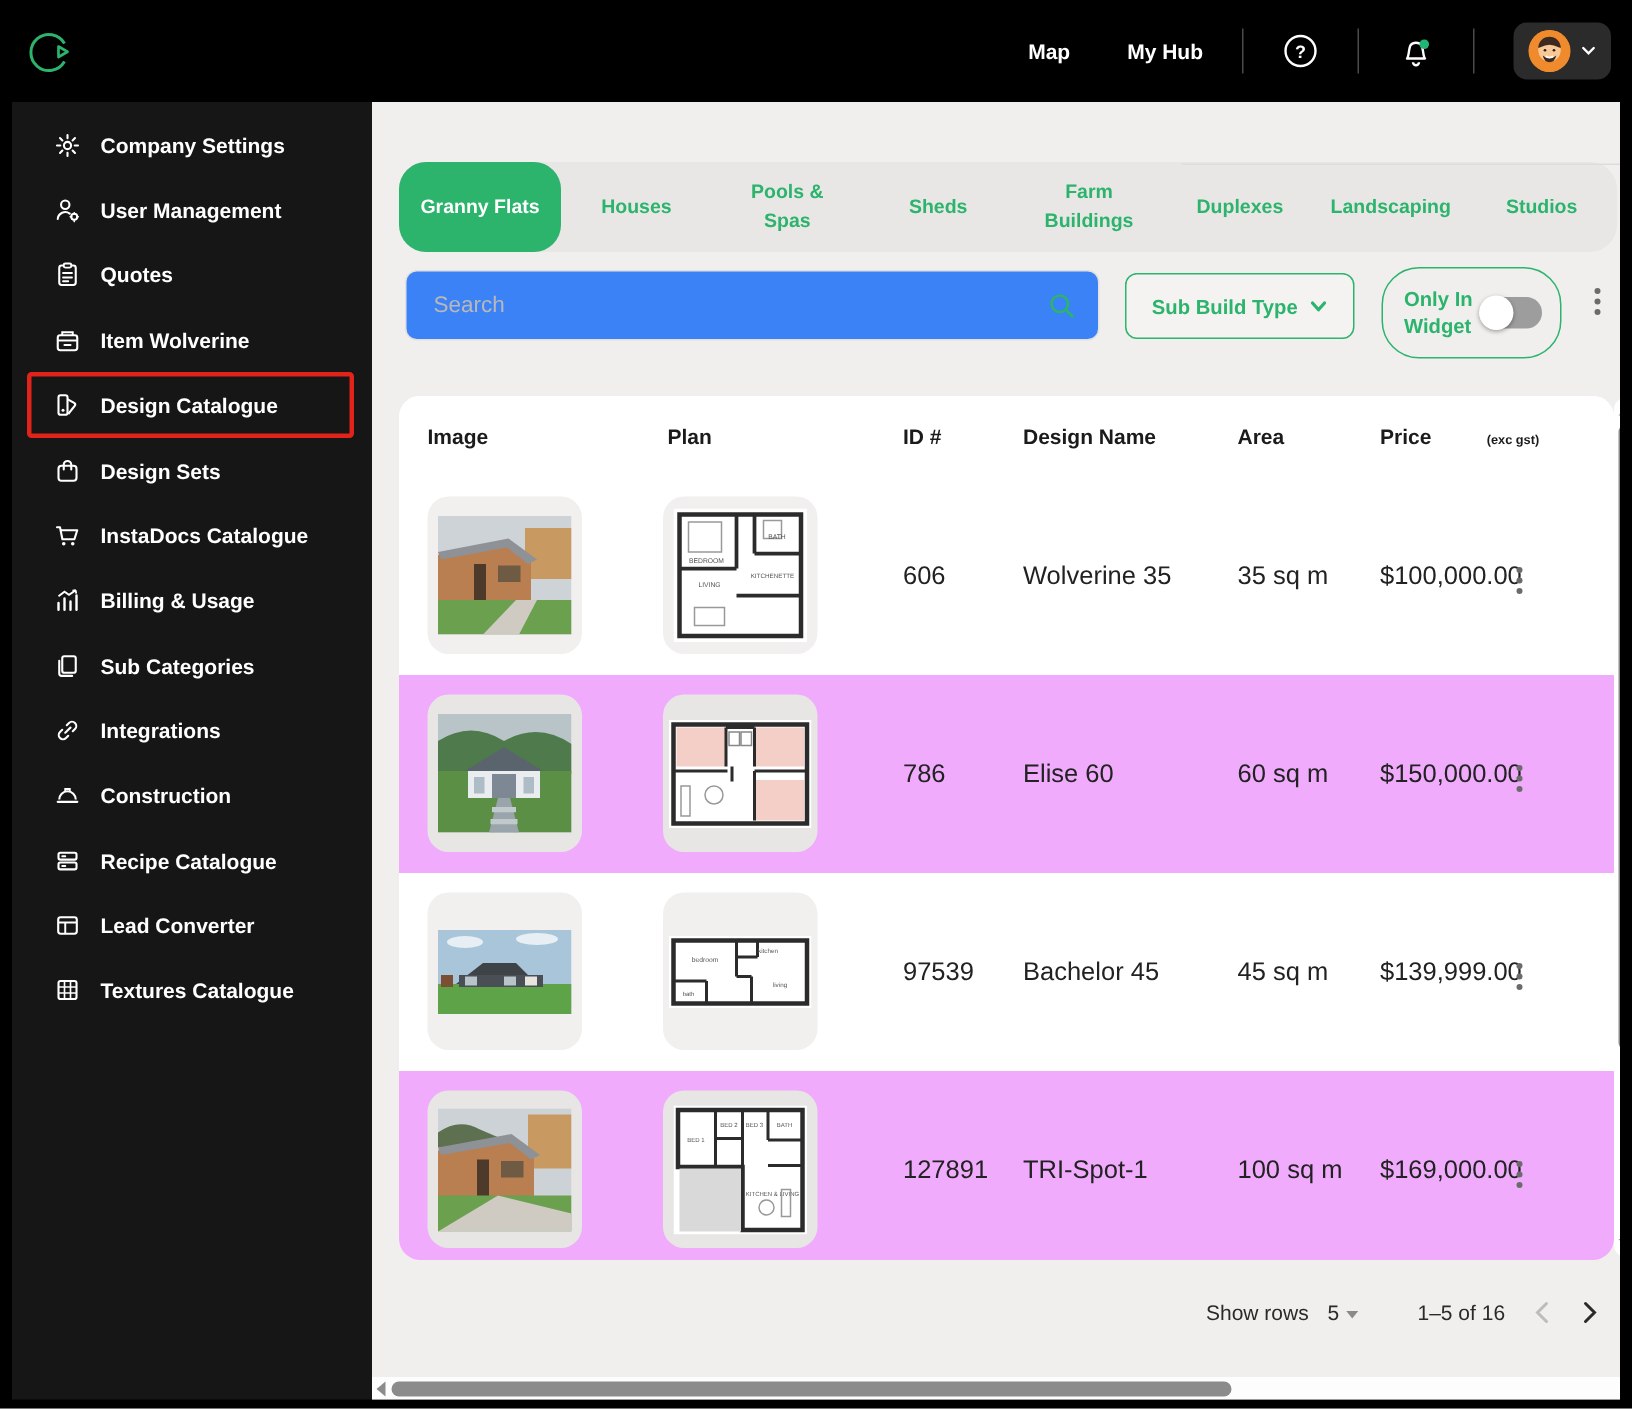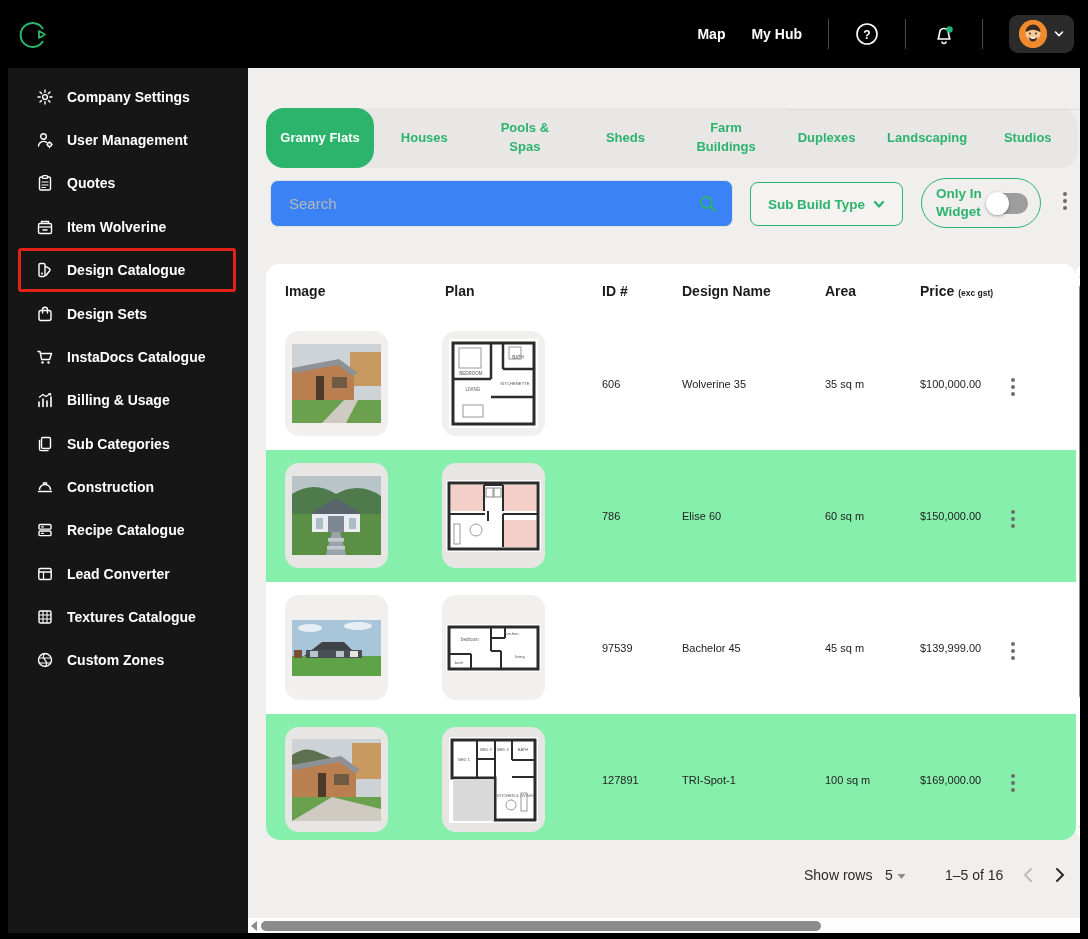--- a/index.html
+++ b/index.html
@@ -3,21 +3,21 @@
 <meta charset="utf-8">
 <style>
   * { margin:0; padding:0; box-sizing:border-box; }
   html,body { width:1088px; height:939px; }
   body { background:#000; font-family:"Liberation Sans", sans-serif; position:relative; overflow:hidden; }
 
   
   .header { position:absolute; left:0; top:0; width:1088px; height:68px; background:#000; }
   .logo { position:absolute; left:16px; top:18px; width:34px; height:34px; }
   .hnav { position:absolute; top:0; right:14px; height:68px; display:flex; align-items:center; gap:26px; }
-  .hnav-link { color:#fff; font-weight:700; font-size:14px; cursor:pointer; }
+  .hnav-link { color:#fff; font-weight:700; font-size:14px; cursor:pointer;margin-left:12px; }
   .hdiv { width:1px; height:30px; background:#4a4a4a; }
   .hicon { width:24px; height:24px; position:relative; cursor:pointer; }
   .avatar-box { background:#2b2b2b; border-radius:9px; height:38px; padding:0 10px; display:flex; align-items:center; gap:7px; cursor:pointer; }
   .avatar { width:28px; height:28px; border-radius:50%; background:#ef8b2d; overflow:hidden; position:relative; }
   .chev { width:10px; height:10px; }
 
   
   .frame { position:absolute; left:8px; top:68px; width:1072px; height:865px; display:flex; }
 
   
@@ -32,37 +32,37 @@
   .tabbar { position:absolute; left:18px; top:40px; width:812px; height:60px; background:#e8e7e6; border-radius:18px; display:flex; }
   .tab { flex:1; display:flex; align-items:center; justify-content:center; text-align:center; color:#2cb36c; font-size:13px; font-weight:700; line-height:1.45; cursor:pointer; padding:0 10px; }
   .tab.active { background:#2cb36c; color:#fff; border-radius:18px; flex:none; width:108px; }
 
   .searchbox { position:absolute; left:22px; top:112px; width:463px; height:47px; background:#3b82f6; border:1px solid #e2e1e0; border-radius:8px; display:flex; align-items:center; padding:0 14px 0 18px; }
   .searchbox input { flex:1; border:none; outline:none; font-size:15px; color:#333; font-family:inherit; background:transparent; }
   .searchbox input::placeholder { color:#b9b8b7; }
 
   .subbuild { position:absolute; left:502px; top:114px; width:153px; height:44px; border:1px solid #2cb36c; border-radius:8px; background:#f4f3f2; color:#2cb36c; font-size:13.5px; font-weight:700; display:flex; align-items:center; justify-content:center; gap:8px; cursor:pointer; }
 
-  .widget-toggle { position:absolute; left:673px; top:110px; width:120px; height:50px; border:1.5px solid #2cb36c; border-radius:25px; display:flex; align-items:center; padding:0 8px 0 14px; gap:6px; background:#f0efee; cursor:pointer; }
+  .widget-toggle { position:absolute; left:673px; top:110px; width:120px; height:61px; border:1.5px solid #2cb36c; border-radius:25px; display:flex; align-items:center; padding:0 8px 0 14px; gap:6px; background:#f0efee; cursor:pointer; }
   .widget-label { color:#2cb36c; font-size:13.5px; font-weight:700; line-height:1.3; }
   .toggle { position:relative; width:40px; height:21px; background:#9d9d9d; border-radius:11px; flex:none; }
   .toggle .knob { position:absolute; left:-2px; top:-1px; width:23px; height:23px; border-radius:50%; background:#fff; box-shadow:0 1px 3px rgba(0,0,0,.35); }
 
   .kebab { display:flex; flex-direction:column; gap:3px; align-items:center; cursor:pointer; }
   .kebab i { width:4px; height:4px; border-radius:50%; background:#6b6b6b; }
   .kebab-top { position:absolute; left:815px; top:124px; }
 
   
   .table-card { position:absolute; left:18px; top:196px; width:810px; height:576px; background:#fff; border-radius:14px; overflow:hidden; }
   .thead { position:relative; height:54px; background:#fff; }
   .th { position:absolute; top:50%; transform:translateY(-50%); font-size:14px; font-weight:700; color:#1b1b1b; }
-  .small-note { font-size:8.5px; font-weight:700; }
+  .small-note { font-size:8.5px; font-weight:700;margin-left:33px; }
   .trow { position:relative; height:132px; background:#fff; }
-  .trow.alt { background:#86efac;text-align:center; }
-  .td { position:absolute; top:50%; transform:translateY(-50%); font-size:11px; color:#222; }
+  .trow.alt { background:#f0abfc;text-align:center; }
+  .td { position:absolute; top:50%; transform:translateY(-50%); font-size:17px; color:#222; }
   .thumb { position:absolute; width:103px; height:105px; top:13px; border-radius:14px; background:#f1f0ef; display:flex; align-items:center; justify-content:center; overflow:hidden; }
   .trow.alt .thumb { background:#e7e6e5; }
   .thumb-img { left:19px; }
   .thumb-plan { left:176px; }
   .row-kebab { position:absolute; left:745px; top:60px; }
 
   
   .vscroll { position:absolute; left:828px; top:197px; width:16px; height:573px; background:#fff; border-radius:8px; }
   .vscroll .thumb { position:static; width:10px; height:417px; margin:18px auto 0; border-radius:5px; background:#8b8b8b; }
   .arr { position:absolute; left:50%; transform:translateX(-50%); width:0; height:0; border-left:5px solid transparent; border-right:5px solid transparent; }
@@ -209,20 +209,28 @@
 
     <div class="snav-item">
       <svg width="18" height="18" viewBox="0 0 18 18">
           <rect x="5.5" y="2.5" width="9" height="11" rx="1.4" fill="none" stroke="#fff" stroke-width="1.4"></rect>
           <path d="M3.5 5.5 v8.5 a1.6 1.6 0 0 0 1.6 1.6 h7" fill="none" stroke="#fff" stroke-width="1.4" stroke-linecap="round"></path>
         </svg>
       <span>Sub Categories</span>
     </div>
 
 
+    <div class="snav-item">
+      <svg width="18" height="18" viewBox="0 0 18 18">
+          <path d="M7.5 10.5 l3.5 -3.5" stroke="#fff" stroke-width="1.4" stroke-linecap="round"></path>
+          <path d="M8.5 5.5 l1.5-1.5 a2.8 2.8 0 0 1 4 4 L12.5 9.5" fill="none" stroke="#fff" stroke-width="1.4" stroke-linecap="round"></path>
+          <path d="M9.5 12.5 L8 14 a2.8 2.8 0 0 1 -4 -4 l1.5-1.5" fill="none" stroke="#fff" stroke-width="1.4" stroke-linecap="round"></path>
+        </svg>
+      <span>Integrations</span>
+    </div>
 
     <div class="snav-item">
       <svg width="18" height="18" viewBox="0 0 18 18">
           <path d="M3.5 12 a5.5 5.5 0 0 1 11 0" fill="none" stroke="#fff" stroke-width="1.4"></path>
           <path d="M2.5 13.5 h13" stroke="#fff" stroke-width="1.5" stroke-linecap="round"></path>
           <path d="M7.5 6.8 V5 h3 v1.8" fill="none" stroke="#fff" stroke-width="1.3"></path>
         </svg>
       <span>Construction</span>
     </div>
 
@@ -244,27 +252,20 @@
     </div>
 
     <div class="snav-item">
       <svg width="18" height="18" viewBox="0 0 18 18">
           <rect x="3" y="3" width="12" height="12" rx="1.4" fill="none" stroke="#fff" stroke-width="1.4"></rect>
           <path d="M3 7h12 M3 11h12 M7 3v12 M11 3v12" stroke="#fff" stroke-width="1.1"></path>
         </svg>
       <span>Textures Catalogue</span>
     </div>
 
-    <div class="snav-item">
-      <svg width="18" height="18" viewBox="0 0 18 18">
-          <circle cx="9" cy="9" r="6.5" fill="none" stroke="#fff" stroke-width="1.4"></circle>
-          <path d="M9 2.5 q-3.4 3 0 6.5 t0 6.5 M3 7 h12 M3.5 12 h11" fill="none" stroke="#fff" stroke-width="1.1"></path>
-        </svg>
-      <span>Custom Zones</span>
-    </div>
 
   </div>
 
   <div class="content">
 
     <div class="tabbar">
       <div class="tab active">Granny Flats</div>
       <div class="tab">Houses</div>
       <div class="tab">Pools &amp; Spas</div>
       <div class="tab">Sheds</div>

